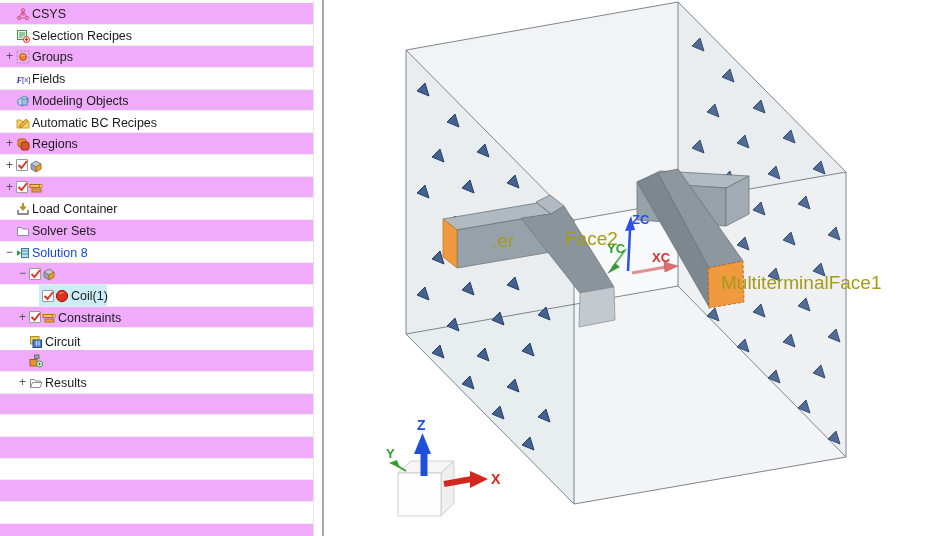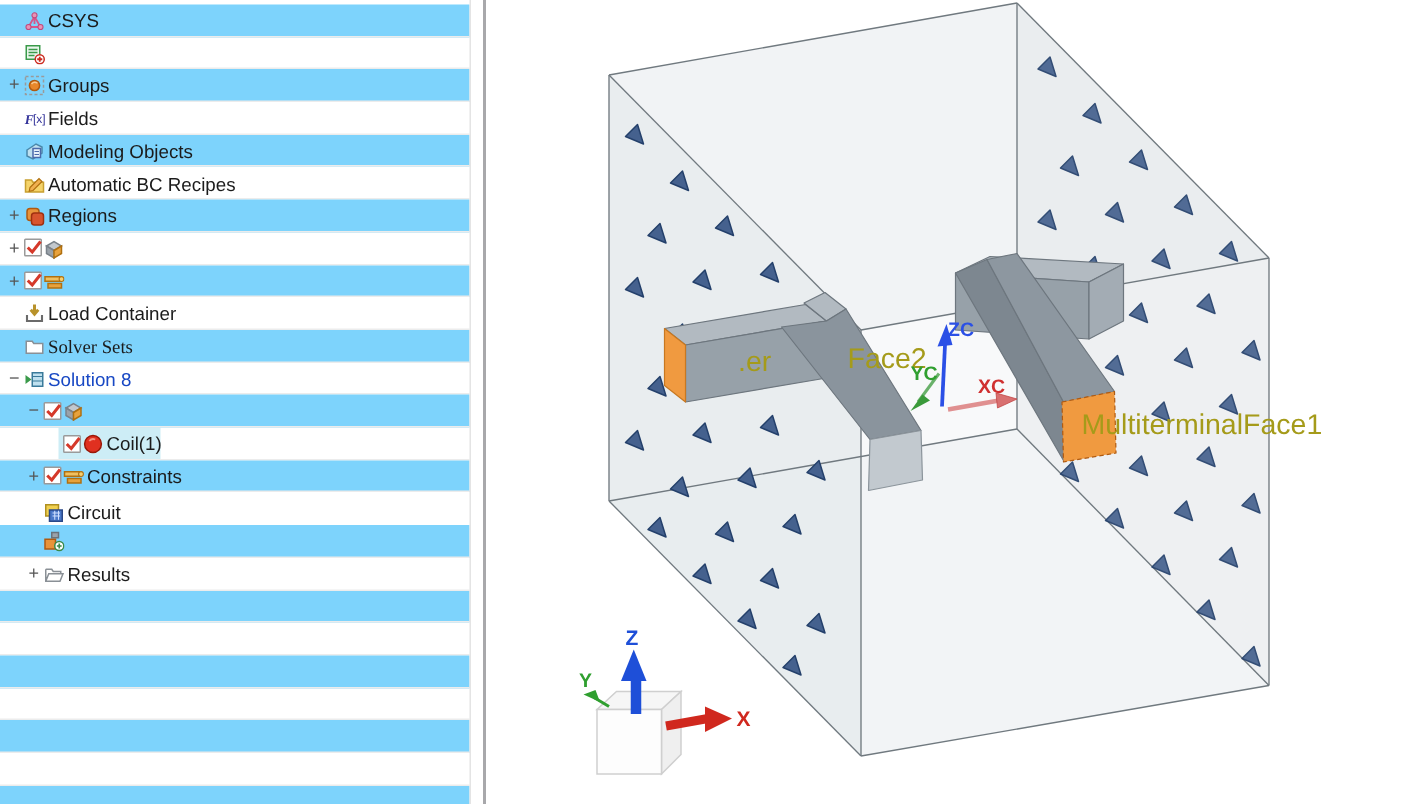--- a/index.html
+++ b/index.html
@@ -2,21 +2,21 @@
 <html><head>
 <meta charset="utf-8">
 <style>
   html,body{margin:0;padding:0;background:#ffffff;font-family:"Liberation Sans",sans-serif;}
   #app{position:relative;width:945px;height:536px;overflow:hidden;background:#fff;}
 
   
   #tree-panel{position:absolute;left:0;top:0;width:313px;height:536px;background:#fff;z-index:5;}
   .tree-row{position:absolute;left:0;width:313px;height:22px;box-sizing:border-box;
             border-bottom:1px solid #ececec;display:flex;align-items:center;}
-  .tree-row.alt{background:#7dd3fc;}
+  .tree-row.alt{background:#f0abfc;}
   .tree-row .lbl{font-size:12.5px;color:#1b1b1b;white-space:nowrap;line-height:21px;}
   .tree-row .lbl.blue{color:#1848c4;}
   .expand{position:absolute;top:5px;width:11px;height:11px;font-size:12px;line-height:10px;
           color:#555;text-align:center;cursor:default;}
   .cbx{position:absolute;top:4.5px;width:12px;height:12px;background:#fff;border:1px solid #9a9a9a;
        box-sizing:border-box;border-radius:1px;}
   .cbx svg{position:absolute;left:-1px;top:-2px;}
   .ticon{position:absolute;top:4px;width:14px;height:14px;}
   .ticon svg{width:14px;height:14px;}
   .hl{position:absolute;top:0;height:21px;background:#cdedf6;z-index:-1;}
@@ -178,20 +178,21 @@
           </div>
         </div>
         <div class="tree-row" style="top: 24.7px; height: 21.7px;">
           <div class="row-inner">
             <div class="ticon" style="left: 16px;"><svg viewBox="0 0 14 14">
                 <rect x="1.5" y="1.5" width="9" height="9" fill="#eaf6ec" stroke="#3a9a4a"></rect>
                 <path d="M3 4h6 M3 6h6 M3 8h4" stroke="#3a9a4a" stroke-width="1"></path>
                 <circle cx="10.5" cy="10.5" r="3" fill="#fff" stroke="#cc2a1e"></circle>
                 <path d="M10.5 8.8v3.4 M8.8 10.5h3.4" stroke="#cc2a1e" stroke-width="1.2"></path>
               </svg></div>
+            <span class="lbl" style="position: absolute; left: 32px; top: 1px;">Selection Recipes</span>
           </div>
         </div>
         <div class="tree-row alt" style="top: 46.4px; height: 21.7px;">
           <div class="row-inner">
             <div class="expand" style="left: 4px;">+</div>
             <div class="ticon" style="left: 16px;"><svg viewBox="0 0 14 14">
                 <rect x="1" y="1" width="12" height="12" fill="none" stroke="#9a9a9a" stroke-dasharray="2,1.5"></rect>
                 <circle cx="7" cy="7" r="3.4" fill="#e8872a" stroke="#b05a10"></circle>
                 <path d="M5 6 a3 3 0 0 1 4 -0.5" stroke="#f6c890" fill="none"></path>
               </svg></div>
@@ -268,21 +269,21 @@
         </div>
         <div class="tree-row" style="top: 198.3px; height: 21.7px;">
           <div class="row-inner">
             <div class="ticon" style="left: 16px;"><svg viewBox="0 0 14 14">
                 <path d="M7 1 L7 7 M4.5 4.5 L7 7.5 L9.5 4.5" stroke="#b8922a" stroke-width="2" fill="none"></path>
                 <path d="M2 8 L2 12 L12 12 L12 8" stroke="#6a6a6a" stroke-width="1.4" fill="none"></path>
               </svg></div>
             <span class="lbl" style="position: absolute; left: 32px; top: 1px;">Load Container</span>
           </div>
         </div>
-        <div class="tree-row alt" style="top: 220px; height: 21.7px; font-family: Liberation Serif, serif;">
+        <div class="tree-row alt" style="top: 220px; height: 21.7px;">
           <div class="row-inner">
             <div class="ticon" style="left: 16px;"><svg viewBox="0 0 14 14">
                 <path d="M1.5 3.5 L5.5 3.5 L6.5 5 L12.5 5 L12.5 11.5 L1.5 11.5 Z" fill="#fff" stroke="#8a9096"></path>
               </svg></div>
             <span class="lbl" style="position: absolute; left: 32px; top: 1px;">Solver Sets</span>
           </div>
         </div>
         <div class="tree-row" style="top: 241.7px; height: 21.7px;">
           <div class="row-inner">
             <div class="expand" style="left: 4px;">−</div>

